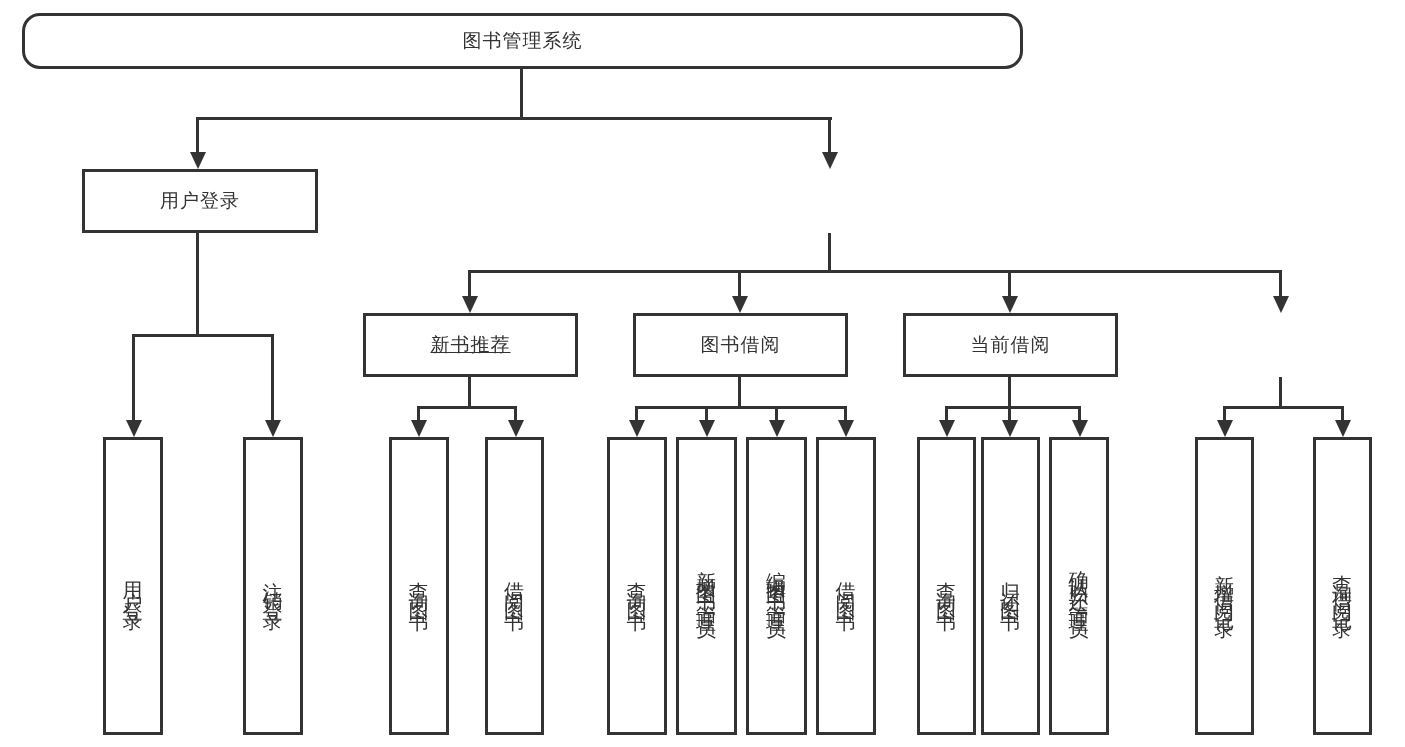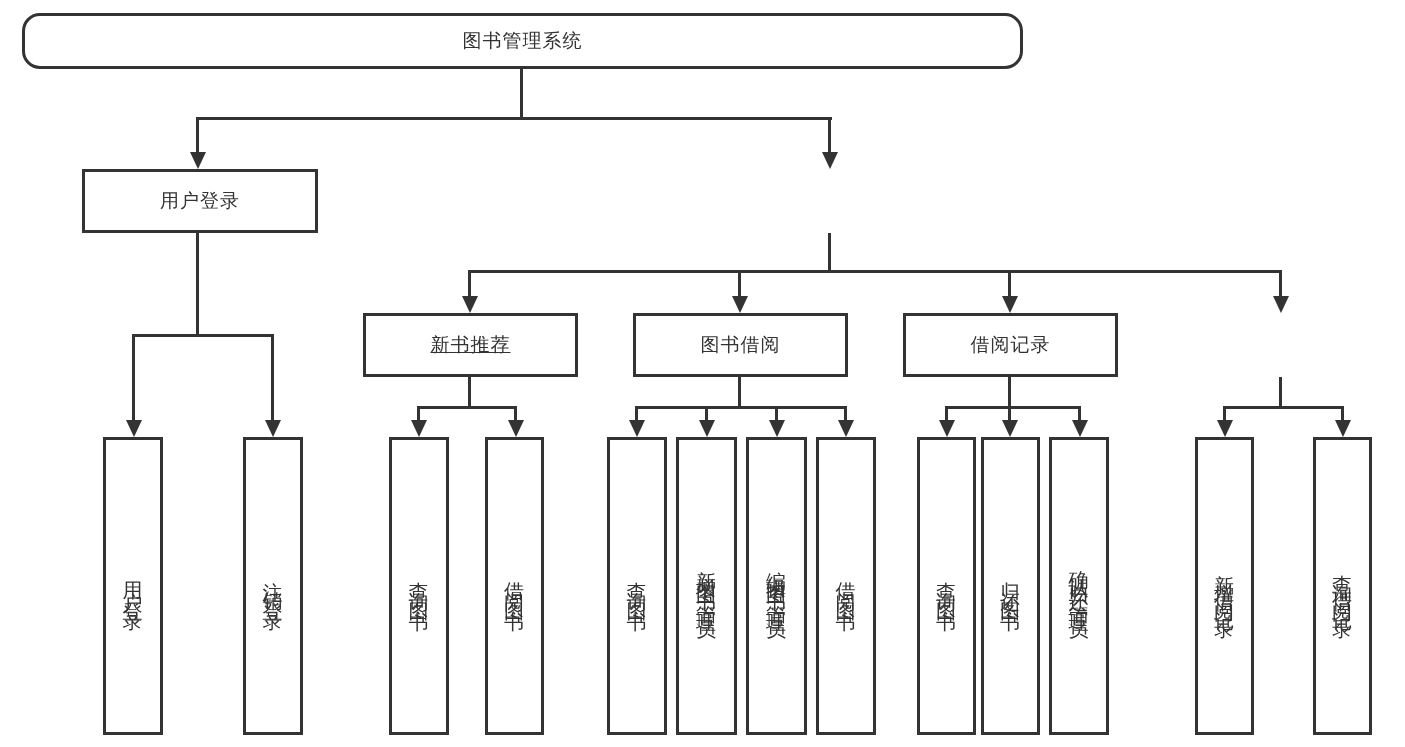--- a/index.html
+++ b/index.html
@@ -104,21 +104,21 @@
   <div class="vline" style="left:1279px; top:270px; height:27px;"></div>
   <div class="arrowhead" style="left:1273px; top:296px;"></div>
 
   <div class="box" style="left:363px; top:313px; width:215px; height:64px;text-decoration:underline;">
     <span>新书推荐</span>
   </div>
   <div class="box" style="left:633px; top:313px; width:215px; height:64px;">
     <span>图书借阅</span>
   </div>
   <div class="box" style="left:903px; top:313px; width:215px; height:64px;">
-    <span>借阅记录</span>
+    <span>当前借阅</span>
   </div>
 
   <div class="vline" style="left:468px; top:377px; height:31px;"></div>
   <div class="hline" style="left:417px; top:406px; width:100px;"></div>
   <div class="vline" style="left:417px; top:406px; height:15px;"></div>
   <div class="arrowhead" style="left:411px; top:420px;"></div>
   <div class="vline" style="left:514px; top:406px; height:15px;"></div>
   <div class="arrowhead" style="left:508px; top:420px;"></div>
 
   <div class="vline" style="left:738px; top:377px; height:31px;"></div>

